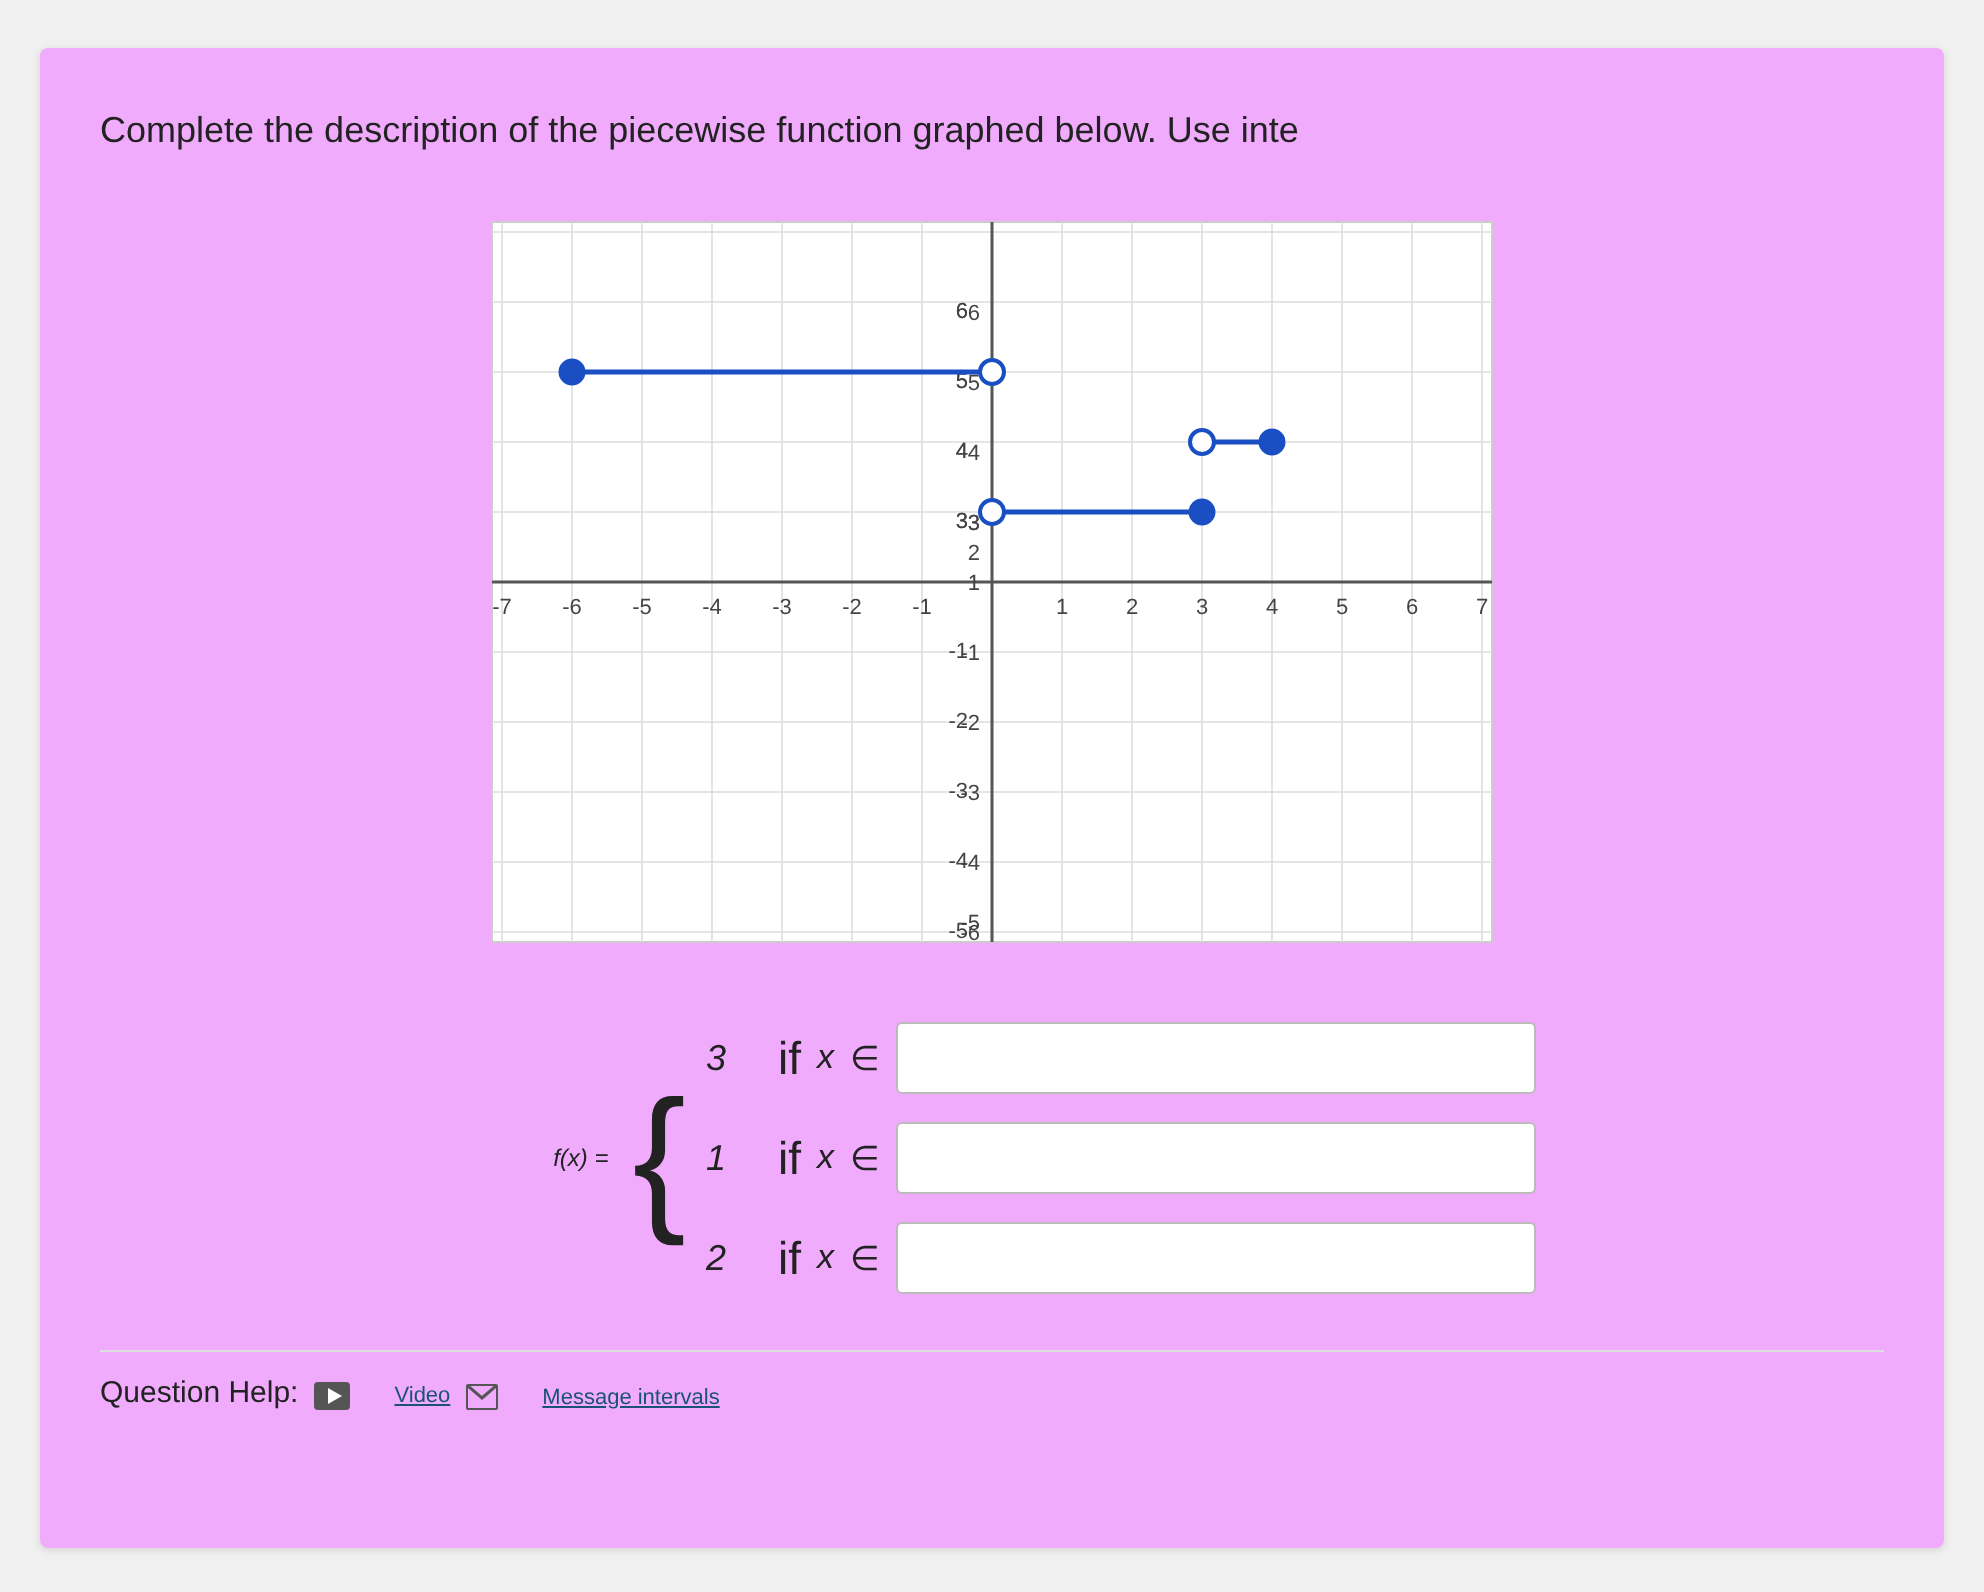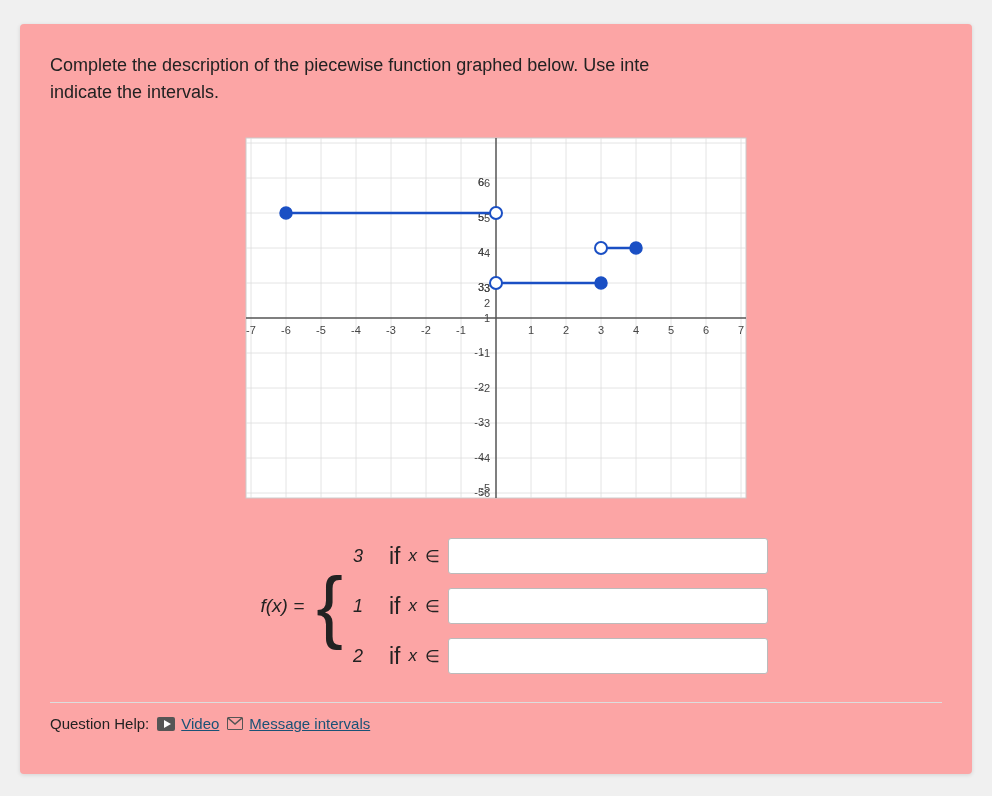--- a/index.html
+++ b/index.html
@@ -7,21 +7,21 @@
       font-family: Arial, sans-serif;
       background: #f0f0f0;
       width: 992px;
       min-height: 796px;
       display: flex;
       align-items: flex-start;
       justify-content: center;
       padding: 24px 20px;
     }
     .container {
-      background: #fca5a5;
+      background: #f0abfc;
       width: 960px;
       min-height: 750px;
       padding: 28px 30px 20px 30px;
       border-radius: 4px;
       box-shadow: 0 1px 4px rgba(0,0,0,0.12);
     }
     .instruction {
       font-size: 18px;
       color: #222;
       line-height: 1.5;
@@ -88,32 +88,31 @@
       border-top: 1px solid #ddd;
       padding-top: 12px;
       margin-top: 8px;
     }
     .help-link {
       color: #1a5276;
       text-decoration: underline;
       cursor: pointer;
       display: flex;
       align-items: center;
-      gap: 4px;
-      font-size: 15px;
+      gap: 20px;
+      font-size: 11px;
     }
   </style>
 </head>
 <body>
 
 <div class="container">
 
   <div class="instruction">
     <span>Complete the description of the piecewise function graphed below. Use inte</span><br>
-    <span>indicate the intervals.</span>
   </div>
 
   <div class="graph-area">
     <svg class="graph" width="520" height="380" viewBox="-10 -10 520 380">
 
       <defs>
         <clipPath id="graph-clip">
           <rect x="0" y="0" width="500" height="360"></rect>
         </clipPath>
       </defs>
@@ -219,21 +218,21 @@
 
       <circle cx="355" cy="110" r="6" fill="white" stroke="#1a4fc4" stroke-width="2"></circle>
 
       <circle cx="390" cy="110" r="6" fill="#1a4fc4" stroke="#1a4fc4" stroke-width="1.5"></circle>
     </svg>
   </div>
 
   <div class="piecewise-section">
     <div style="display:flex; align-items:center; gap:0px;">
 
-      <div style="font-size:19px; font-style:italic; color:#222; margin-right:12px; min-width:80px; text-align:right;">f(x) =</div>
+      <div style="font-size:12px; font-style:italic; color:#222; margin-right:12px; min-width:80px; text-align:right;">f(x) =</div>
 
       <div style="font-size:80px; color:#222; font-weight:200; line-height:1; margin-right:10px; display:flex; align-items:center;">{</div>
 
       <div class="cases-block">
 
         <div class="case-row">
           <span class="case-value">3</span>
           <span class="case-if">if</span>
           <span class="case-x">x</span>
           <span class="case-in">∈</span>

